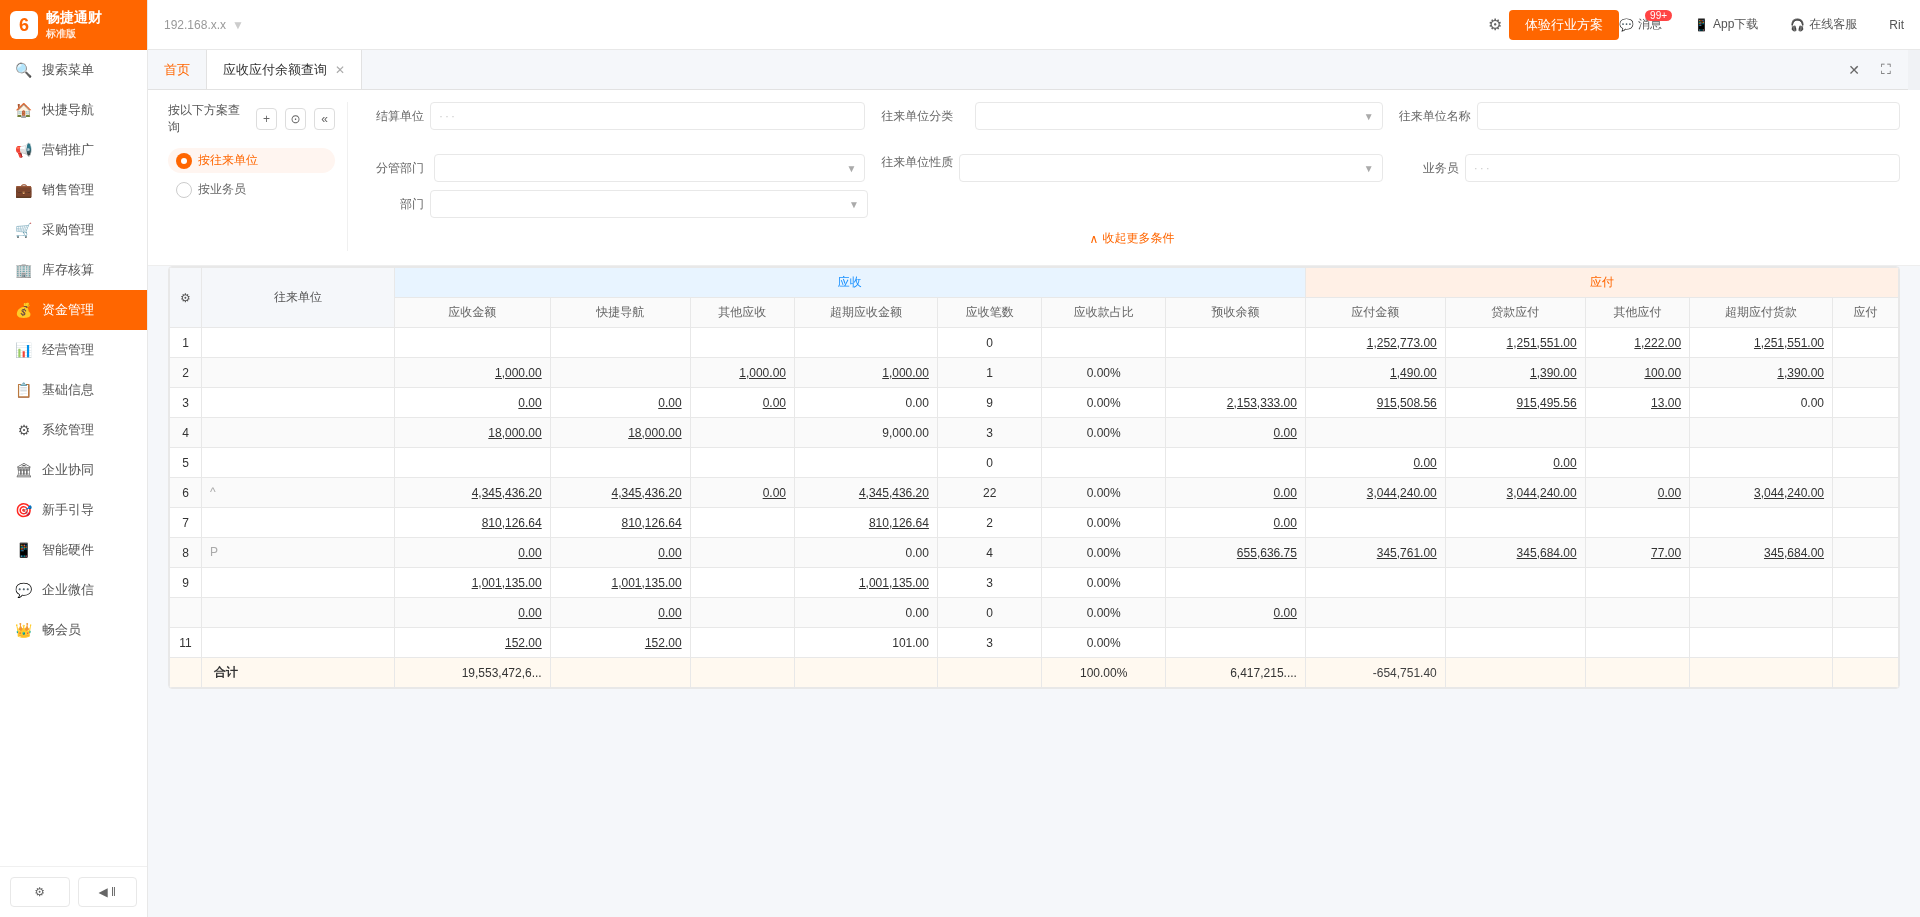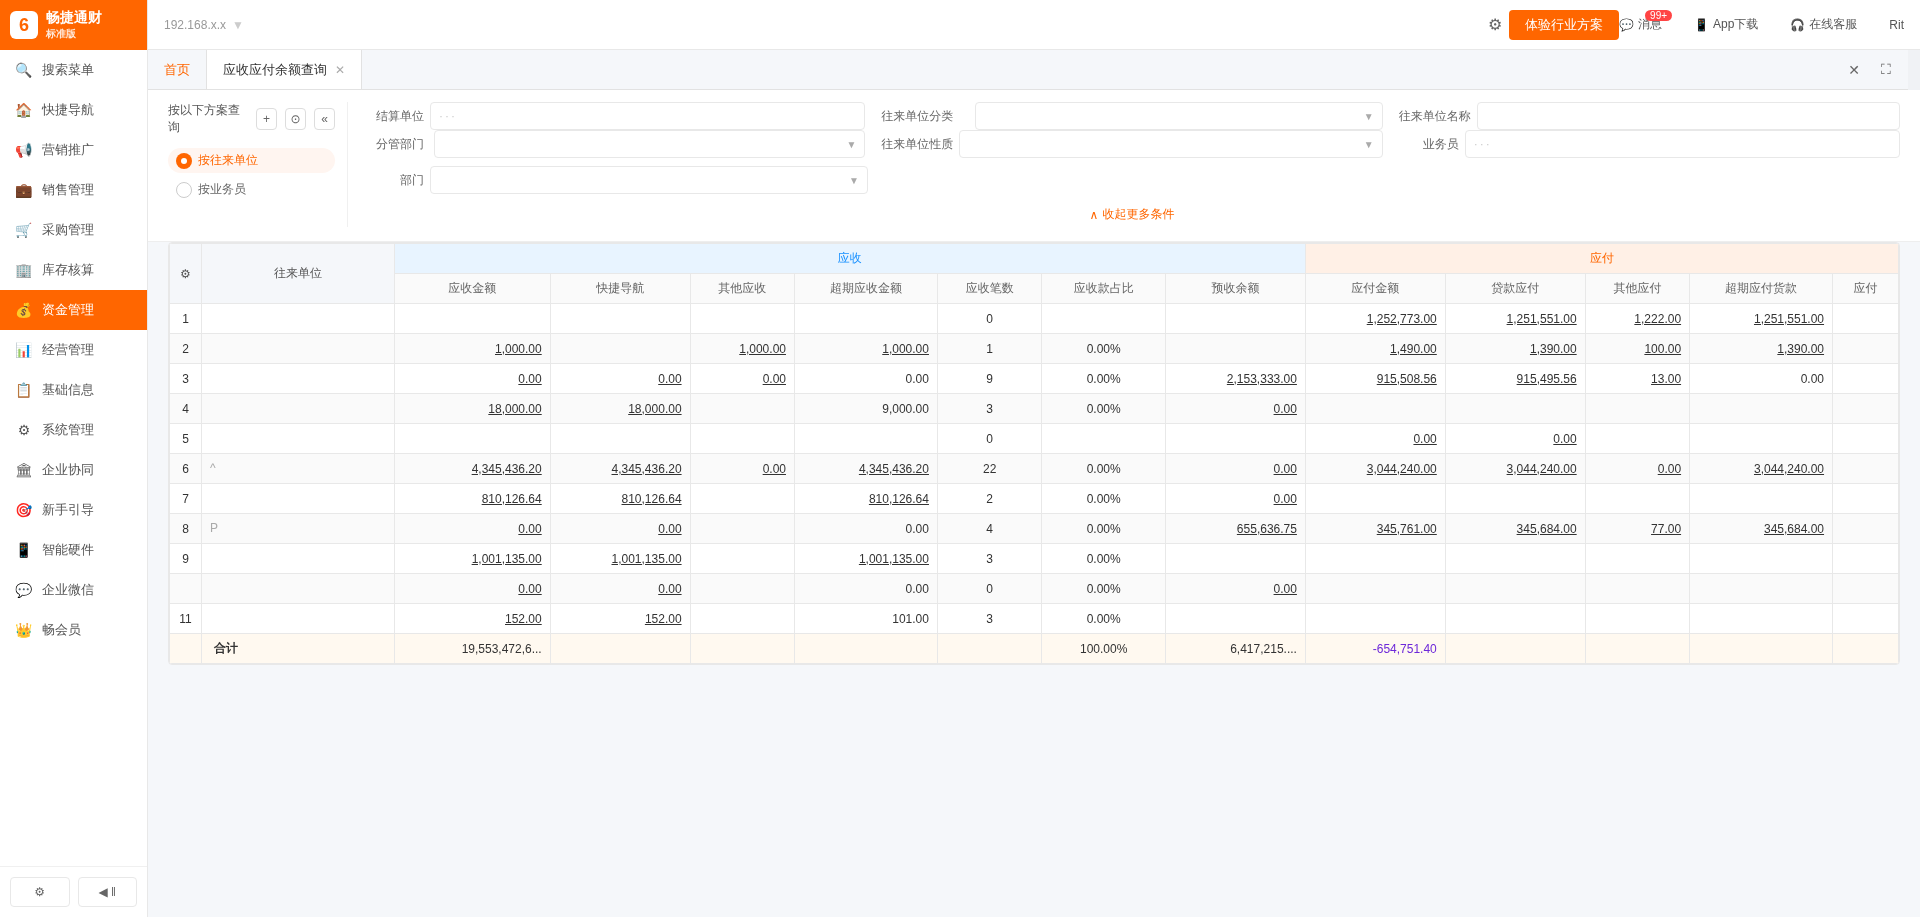--- a/index.html
+++ b/index.html
@@ -333,21 +333,21 @@
           <div class="scheme-option" style="margin-top:4px; color:#666;">
             <div style="width:16px; height:16px; border-radius:50%; border:1px solid #ccc; display:flex; align-items:center; justify-content:center;">
               <div style="width:6px; height:6px; border-radius:50%;"></div>
             </div>
             <span>按业务员</span>
           </div>
         </div>
 
         <div style="flex:1;">
 
-          <div class="filter-row" style="margin-bottom:0; display:flex; gap:16px;align-items:flex-end;">
+          <div class="filter-row" style="margin-bottom:24px; display:flex; gap:16px;align-items:flex-end;">
             <div class="filter-cell" style="flex:1; display:flex; align-items:center; gap:6px;">
               <span class="filter-label">结算单位</span>
               <div class="filter-input" style="flex:1;">
                 <span class="filter-input-dots">···</span>
               </div>
             </div>
             <div class="filter-cell" style="flex:1; display:flex; align-items:center; gap:22px;">
               <span class="filter-label">往来单位分类</span>
               <div class="filter-input" style="flex:1;">
                 <span></span>
@@ -361,21 +361,21 @@
           </div>
 
           <div class="filter-row" style="margin-bottom:8px; display:flex; gap:16px;">
             <div class="filter-cell" style="flex:1; display:flex; align-items:center; gap:10px;">
               <span class="filter-label">分管部门</span>
               <div class="filter-input" style="flex:1;">
                 <span></span>
                 <span class="filter-input-arrow">▼</span>
               </div>
             </div>
-            <div class="filter-cell" style="flex:1; display:flex; align-items:center; gap:6px;">
+            <div class="filter-cell" style="flex:1; display:flex; align-items:flex-start; gap:6px;">
               <span class="filter-label">往来单位性质</span>
               <div class="filter-input" style="flex:1;">
                 <span></span>
                 <span class="filter-input-arrow">▼</span>
               </div>
             </div>
             <div class="filter-cell" style="flex:1; display:flex; align-items:center; gap:6px;">
               <span class="filter-label">业务员</span>
               <div class="filter-input" style="flex:1;">
                 <span class="filter-input-dots">···</span>
@@ -611,21 +611,21 @@
           <tr class="total-row" style="background:#fff9f0;">
             <td></td>
             <td style="font-weight:600; padding-left:12px;">合计</td>
             <td class="td-num" style="font-weight:500;">19,553,472,6...</td>
             <td class="td-num"></td>
             <td class="td-num"></td>
             <td class="td-num"></td>
             <td class="td-center"></td>
             <td class="td-center" style="font-weight:500;">100.00%</td>
             <td class="td-num" style="font-weight:500;">6,417,215....</td>
-            <td class="td-num" style="color:#6d28d9; font-weight:500;">-654,751.40</td>
+            <td class="td-num" style="color:#404040; font-weight:500;">-654,751.40</td>
             <td class="td-num"></td>
             <td class="td-num"></td>
             <td class="td-num"></td>
             <td class="td-num"></td>
           </tr>
         </tfoot>
       </table>
     </div>
   </div>
 </div>

